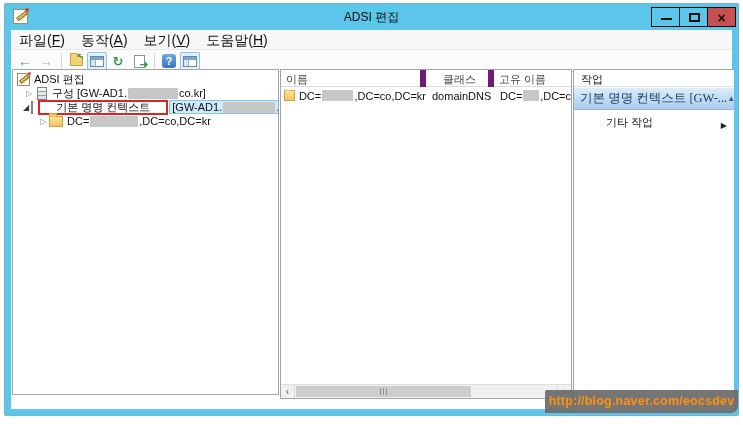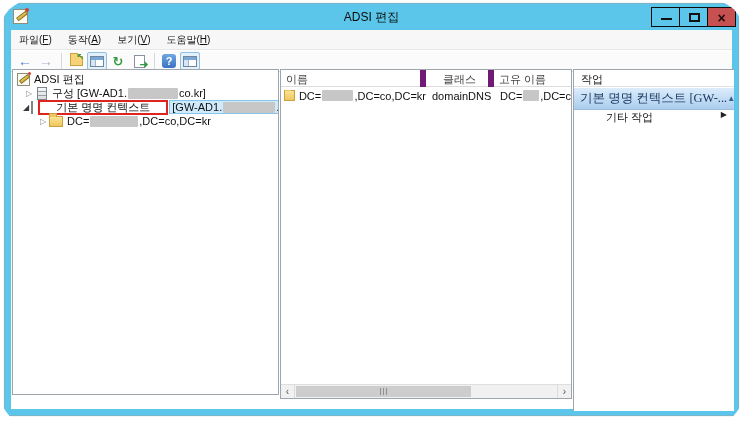--- a/index.html
+++ b/index.html
@@ -1,18 +1,18 @@
 <!DOCTYPE html>
 <html><head>
 <meta charset="utf-8">
 <style>
   * { margin:0; padding:0; box-sizing:border-box; }
   html,body { background:#fff; }
   body { font-family:"Liberation Sans","DejaVu Sans",sans-serif; }
-  #stage { position:relative; width:743px; height:425px; background:#ffffff; overflow:hidden;border-radius:32px; }
+  #stage { position:relative; width:743px; height:425px; background:#ffffff; overflow:hidden; }
 
   
   .window { position:absolute; left:4px; top:3px; width:735px; height:413px;
             background:#5bc6e9; border:1px solid #79b6cc; border-radius:2px;
             box-shadow:0 0 0 1px rgba(0,0,0,.04); }
   .titlebar { position:absolute; left:0; top:0; right:0; height:26px; }
   .title-icon { position:absolute; left:8px; top:5px; width:15px; height:15px;
                 background:#fdfdf5; border:1px solid #8e8e7a; }
   .title-icon .pencil { position:absolute; left:2px; top:4px; width:12px; height:4px;
                 background:linear-gradient(#f2d459,#cfa32c); border:1px solid #8d7015;
@@ -29,21 +29,21 @@
   .glyph-max { position:absolute; left:9px; top:5px; width:11px; height:9px; border:2px solid #111; background:transparent; }
   .glyph-close { position:absolute; left:0; right:0; top:1px; text-align:center;
                  font-size:14px; font-weight:bold; color:#1d0c0c; line-height:18px; }
 
   .win-body { position:absolute; left:6px; right:6px; top:26px; bottom:6px;
               background:#ffffff; }
 
   
   .menubar { position:absolute; left:0; right:0; top:0; height:20px; background:#f7f7f7;
              border-bottom:1px solid #e7e7e7; display:flex; align-items:center; }
-  .menu-item { font-size:10px; color:#111; padding:0 8px; height:20px; line-height:20px; }
+  .menu-item { font-size:14px; color:#111; padding:0 8px; height:20px; line-height:20px; }
   .menu-item u { text-decoration:underline; }
   .toolbar { position:absolute; left:0; right:0; top:21px; height:21px; background:#fbfbfb;
              border-bottom:1px solid #d9d9d9; display:flex; align-items:center; padding-left:4px; }
   .tbtn { width:20px; height:18px; display:flex; align-items:center; justify-content:center;
           position:relative; margin-right:1px; }
   .tbtn.toggled { border:1px solid #8fc0e8; background:#e4f1fb; border-radius:2px; }
   .tsep { width:1px; height:16px; background:#d8d8d8; margin:0 4px; }
   .arrow-glyph { font-size:14px; font-weight:bold; line-height:14px; }
   .back-c { color:#4f86c9; } .fwd-c { color:#9fb6cf; }
   .refresh-c { color:#2f9a3c; font-size:13px; font-weight:bold; }
@@ -104,21 +104,21 @@
               background-size:7px 7px; background-position:center; background-repeat:no-repeat; }
 
   
   .ap-title { position:absolute; left:0; top:0; right:0; height:17px; border-bottom:1px solid #e0e0e0;
               font-size:11px; color:#101010; padding:2px 0 0 7px; }
   .ap-section { position:absolute; left:0; top:18px; right:0; height:22px;
                 background:linear-gradient(#dcecfb,#abcdee); border-bottom:1px solid #9ebcd9;
                 color:#17375e; font-size:12.5px; display:flex; align-items:center; padding:0 6px; white-space:nowrap; overflow:hidden;font-family:Liberation Serif, serif; }
   .ap-section .cg { margin-left:auto; font-size:8px; color:#365e86; }
   .ap-item { position:absolute; left:0; top:40px; right:0; height:20px; font-size:11px; color:#101010;
-             display:flex; align-items:flex-start; padding-left:32px;gap:28px; }
+             display:flex; align-items:flex-end; padding-left:32px;gap:28px; }
   .ap-item .mg { margin-left:auto; margin-right:7px; font-size:8px; color:#222; }
 
   
   .watermark { position:absolute; left:545px; top:390px; width:193px; height:23px;
                background:rgba(108,108,108,0.94); border-radius:2px 0 7px 0;
                color:#ff9012; font-size:12.5px; font-weight:bold; text-align:center; line-height:23px;
                z-index:50; letter-spacing:0.2px; }
 </style>
 </head>
 <body>
@@ -256,13 +256,14 @@
         </div>
         <div class="ap-item">
           <span>기타 작업</span>
           <span class="mg">▶</span>
         </div>
       </div>
 
     </div>
   </div>
 
+  <div class="watermark">http://blog.naver.com/eocsdev</div>
 </div>
 
 </body></html>

